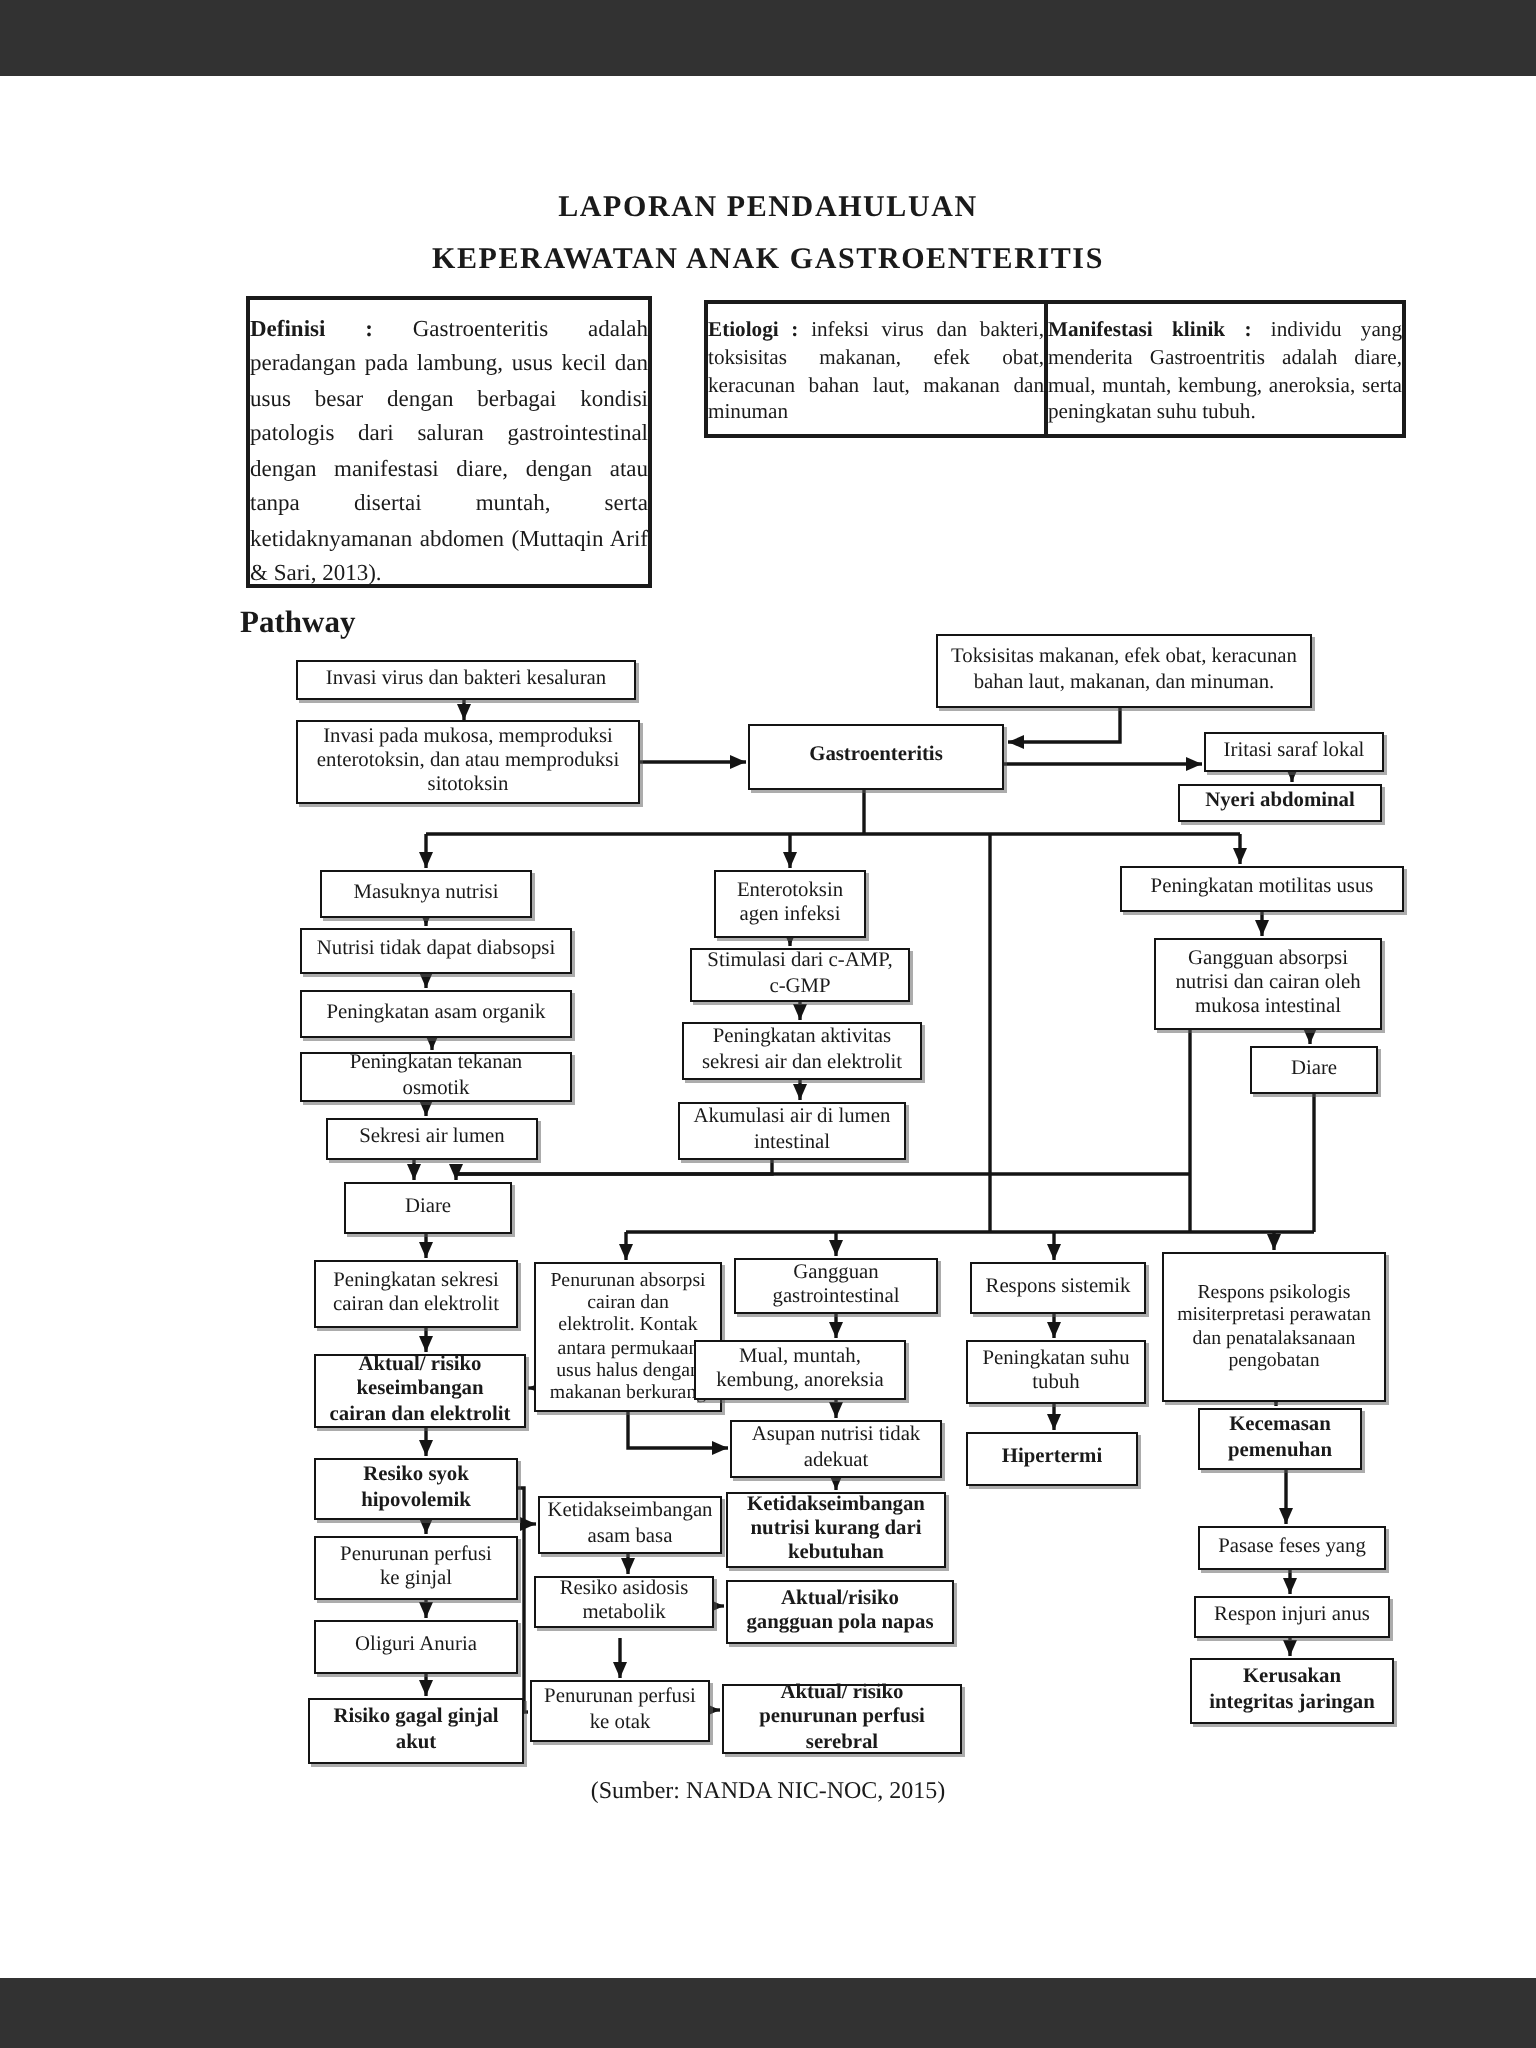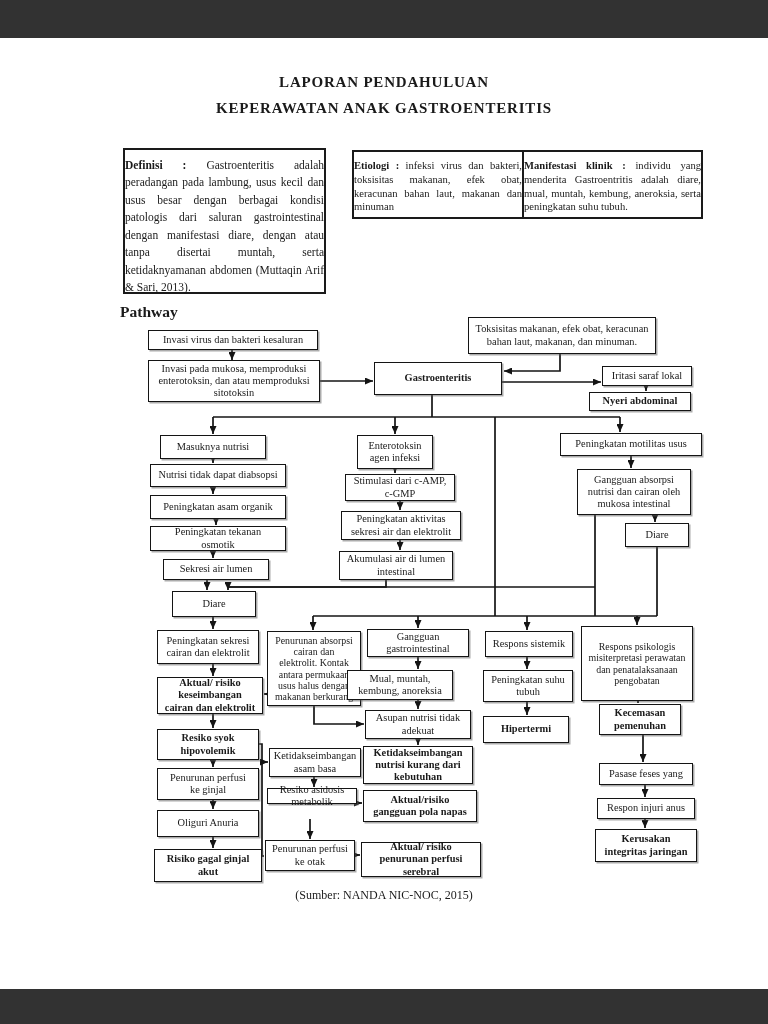--- a/index.html
+++ b/index.html
@@ -2,21 +2,21 @@
 <html><head>
 <meta charset="utf-8">
 <style>
   html,body{margin:0;padding:0;}
   body{width:768px;height:1024px;background:#ffffff;position:relative;overflow:hidden;
        font-family:"Liberation Serif", serif;color:#1a1a1a;}
   .viewer-bar{position:absolute;left:0;width:768px;background:#323232;z-index:5;}
   #bar-top{top:0;height:38px;}
   #bar-bottom{top:989px;height:35px;}
   .title{position:absolute;left:0;width:768px;text-align:center;font-weight:bold;
-         letter-spacing:.8px;font-size:15px;}
+         letter-spacing:.8px;font-size:15px;margin-top:22px;}
   #title1{top:74px;}
   #title2{top:100px;}
   .info-box{position:absolute;border:2px solid #1a1a1a;background:#fff;box-sizing:border-box;
             text-align:justify;padding:7px 0;}
   #def-box{left:123px;top:148px;width:203px;height:146px;font-size:11.5px;line-height:1.52;}
   #eti-box{left:341px;top:150px;width:172px;height:69px;font-size:10.6px;line-height:1.3;margin-left:11px;}
   #man-box{left:522px;top:150px;width:181px;height:69px;font-size:10.6px;line-height:1.3;}
   .info-box b{font-weight:bold;}
   #pathway-h{position:absolute;left:120px;top:303px;font-size:15.5px;font-weight:bold;}
   .node{position:absolute;box-sizing:border-box;border:1.7px solid #141414;background:#fff;
@@ -136,21 +136,21 @@
 <div class="node" style="left:577px;top:469px;width:114px;height:46px">Gangguan absorpsi nutrisi dan cairan oleh mukosa intestinal</div>
 <div class="node" style="left:625px;top:523px;width:64px;height:24px">Diare</div>
 <div class="node" style="left:157px;top:630px;width:102px;height:34px">Peningkatan sekresi cairan dan elektrolit</div>
 <div class="node bold" style="left:157px;top:677px;width:106px;height:37px">Aktual/ risiko keseimbangan cairan dan elektrolit</div>
 <div class="node bold" style="left:157px;top:729px;width:102px;height:31px">Resiko syok hipovolemik</div>
 <div class="node" style="left:157px;top:768px;width:102px;height:32px">Penurunan perfusi ke ginjal</div>
 <div class="node" style="left:157px;top:810px;width:102px;height:27px">Oliguri Anuria</div>
 <div class="node bold" style="left:154px;top:849px;width:108px;height:33px">Risiko gagal ginjal akut</div>
 <div class="node small" style="left:267px;top:631px;width:94px;height:75px">Penurunan absorpsi cairan dan elektrolit. Kontak antara permukaan usus halus dengan makanan berkurang</div>
 <div class="node" style="left:269px;top:748px;width:92px;height:29px">Ketidakseimbangan asam basa</div>
-<div class="node" style="left:267px;top:788px;width:90px;height:16px">Resiko asidosis metabolik</div>
+<div class="node" style="left:267px;top:788px;width:90px;height:26px">Resiko asidosis metabolik</div>
 <div class="node" style="left:265px;top:840px;width:90px;height:31px">Penurunan perfusi ke otak</div>
 <div class="node" style="left:367px;top:629px;width:102px;height:28px">Gangguan gastrointestinal</div>
 <div class="node" style="left:347px;top:670px;width:106px;height:30px">Mual, muntah, kembung, anoreksia</div>
 <div class="node" style="left:365px;top:710px;width:106px;height:29px">Asupan nutrisi tidak adekuat</div>
 <div class="node bold" style="left:363px;top:746px;width:110px;height:38px">Ketidakseimbangan nutrisi kurang dari kebutuhan</div>
 <div class="node bold" style="left:363px;top:790px;width:114px;height:32px">Aktual/risiko gangguan pola napas</div>
 <div class="node bold" style="left:361px;top:842px;width:120px;height:35px">Aktual/ risiko penurunan perfusi serebral</div>
 <div class="node" style="left:485px;top:631px;width:88px;height:26px">Respons sistemik</div>
 <div class="node" style="left:483px;top:670px;width:90px;height:32px">Peningkatan suhu tubuh</div>
 <div class="node bold" style="left:483px;top:716px;width:86px;height:27px">Hipertermi</div>

